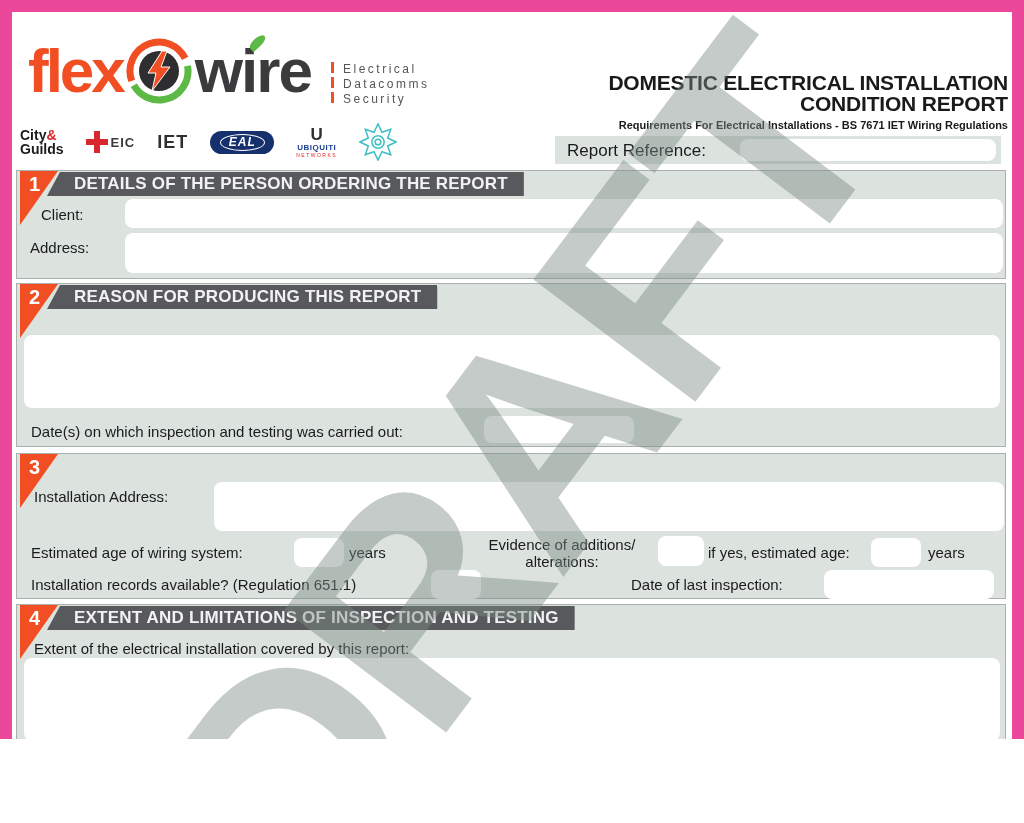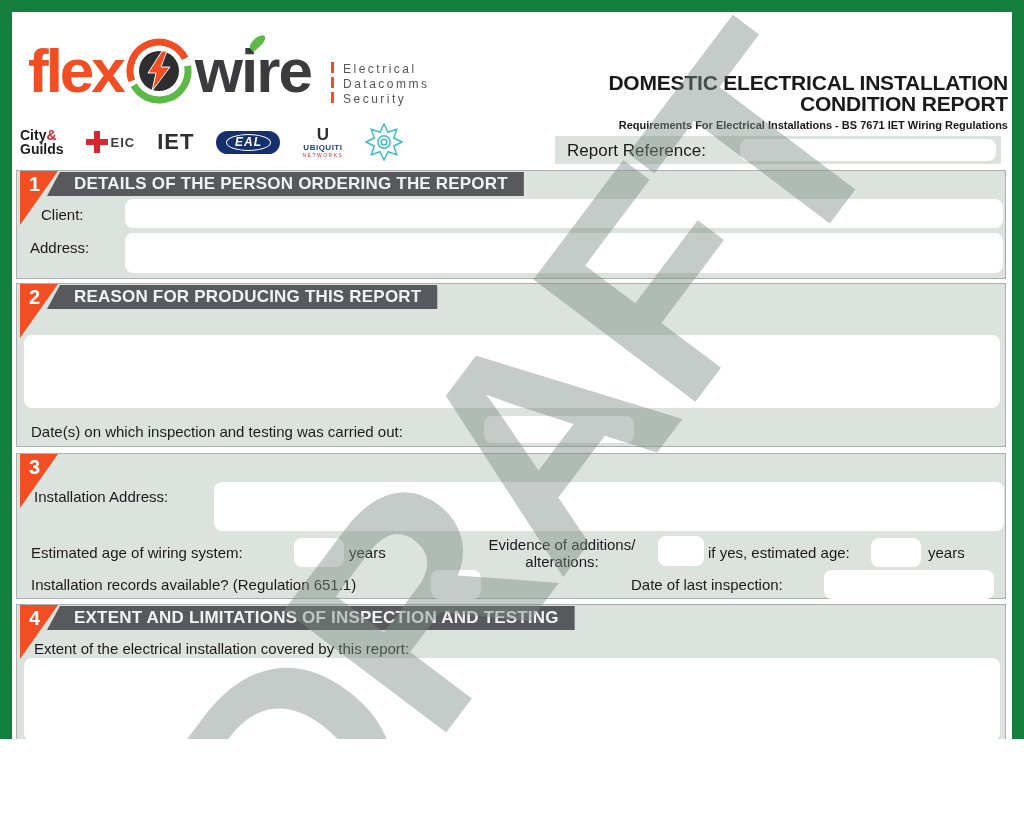--- a/index.html
+++ b/index.html
@@ -1,38 +1,38 @@
 <!DOCTYPE html>
 <html><head>
 <meta charset="utf-8">
 <style>
   * { box-sizing: border-box; margin: 0; padding: 0; }
   html,body { width:1024px; height:823px; }
   body { font-family:"Liberation Sans", sans-serif; background:#fff; }
-  .canvas { position:relative; width:1024px; height:739px; background:#15803d; overflow:hidden; }
+  .canvas { position:relative; width:1024px; height:739px; background:#ec4899; overflow:hidden; }
   .page { position:absolute; left:12px; top:12px; width:1000px; height:788px; background:#ffffff; overflow:hidden; }
 
   
   .logo { position:absolute; left:16px; top:24px; display:flex; align-items:center; height:70px; }
   .logo-flex { font-size:62px; font-weight:bold; color:#F14E23; letter-spacing:-3px; line-height:66px; }
   .logo-icon { margin:0 3px; }
   .logo-wire { font-size:62px; font-weight:bold; color:#3B3B3D; letter-spacing:-2px; line-height:66px; }
   .leaf { position:absolute; left:220px; top:2px; width:19px; height:9px; background:#5CB946;
           border-radius:60% 60% 60% 0; transform:rotate(-42deg); }
   .services { position:absolute; left:319px; top:50px; }
   .svc-row { display:flex; align-items:flex-start; height:15px; }
   .svc-dash { width:3px; height:11px; background:#F14E23; margin-right:9px; }
   .svc-txt { font-size:12px; color:#55565A; letter-spacing:2.5px; }
 
   .accreds { position:absolute; left:8px; top:106px; height:48px; display:flex; align-items:center; gap:22px; }
   .cg { font-size:14px; line-height:14px; color:#1b1b1b; font-weight:bold; }
   .cg .amp { color:#D7282F; }
   .niceic { display:flex; align-items:center; gap:3px; }
   .niceic-txt { font-size:13px; font-weight:bold; color:#3B3B3D; letter-spacing:1px; }
-  .iet { font-size:22px; font-weight:bold; color:#2F2F31; letter-spacing:1px; }
+  .iet { font-size:18px; font-weight:bold; color:#2F2F31; letter-spacing:1px; }
   .eal { width:64px; height:23px; background:#16306E; border-radius:12px; display:flex; align-items:center; justify-content:center; }
   .eal span { color:#fff; font-style:italic; font-weight:bold; font-size:12px; line-height:13px;
               border:1.5px solid #fff; border-radius:50%; padding:1px 8px; letter-spacing:1px; }
   .ubi { display:flex; flex-direction:column; align-items:center; line-height:1; }
   .ubi-u { font-size:17px; font-weight:bold; color:#2F2F31; }
   .ubi-name { font-size:8px; font-weight:bold; color:#1B3F94; letter-spacing:.5px; margin-top:1px; }
   .ubi-net { font-size:5px; color:#E02826; letter-spacing:1.5px; margin-top:1px; }
 
   
   .title-block { position:absolute; right:4px; top:60px; text-align:right; color:#1A1A1C; }

